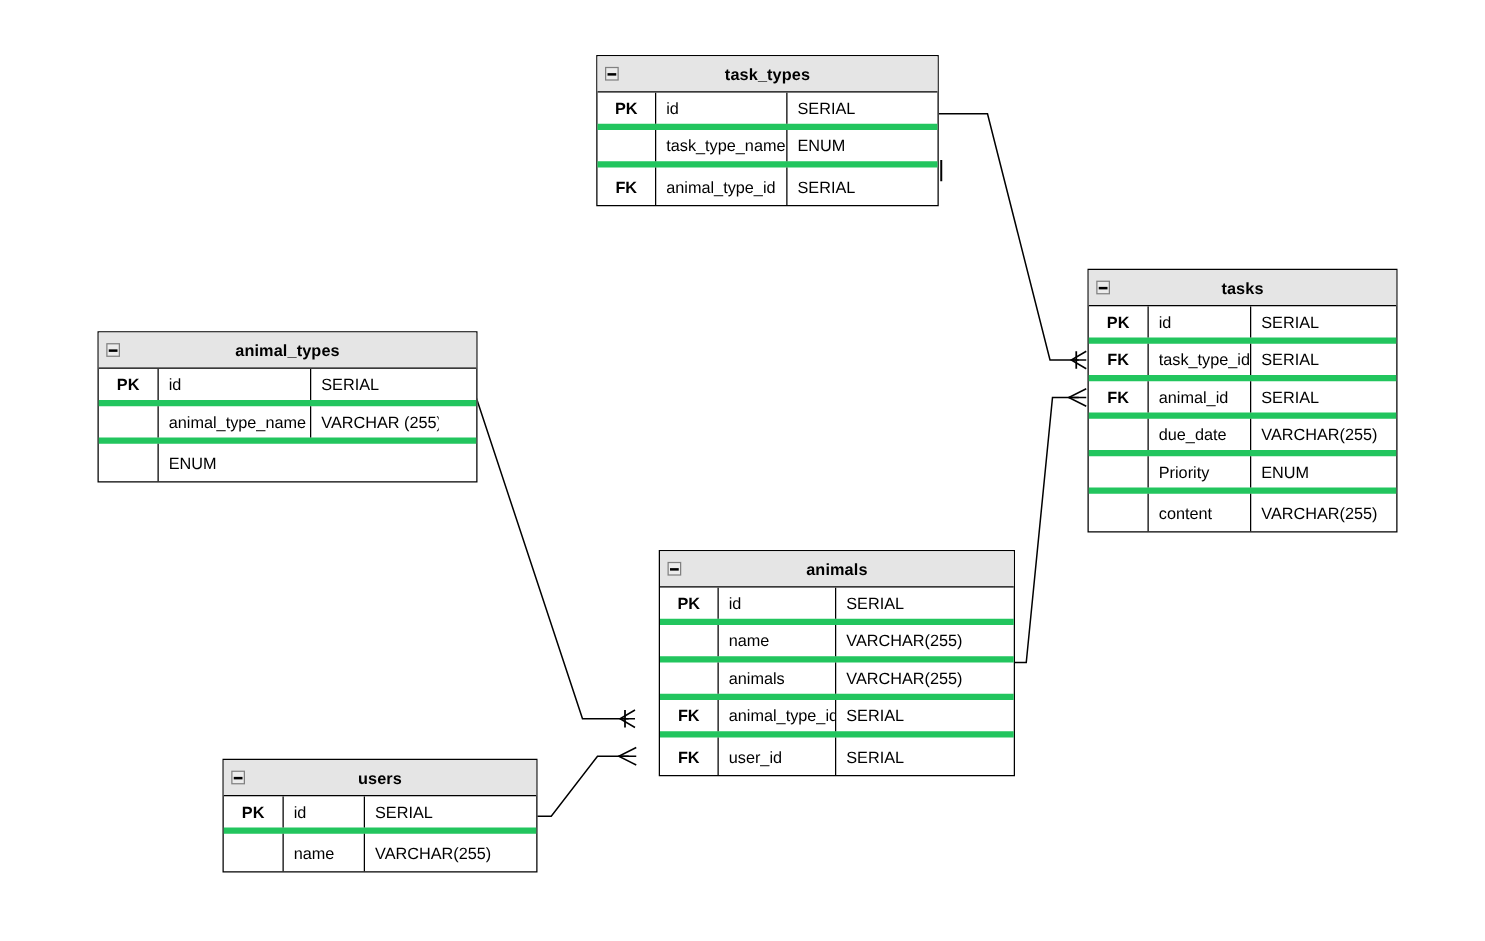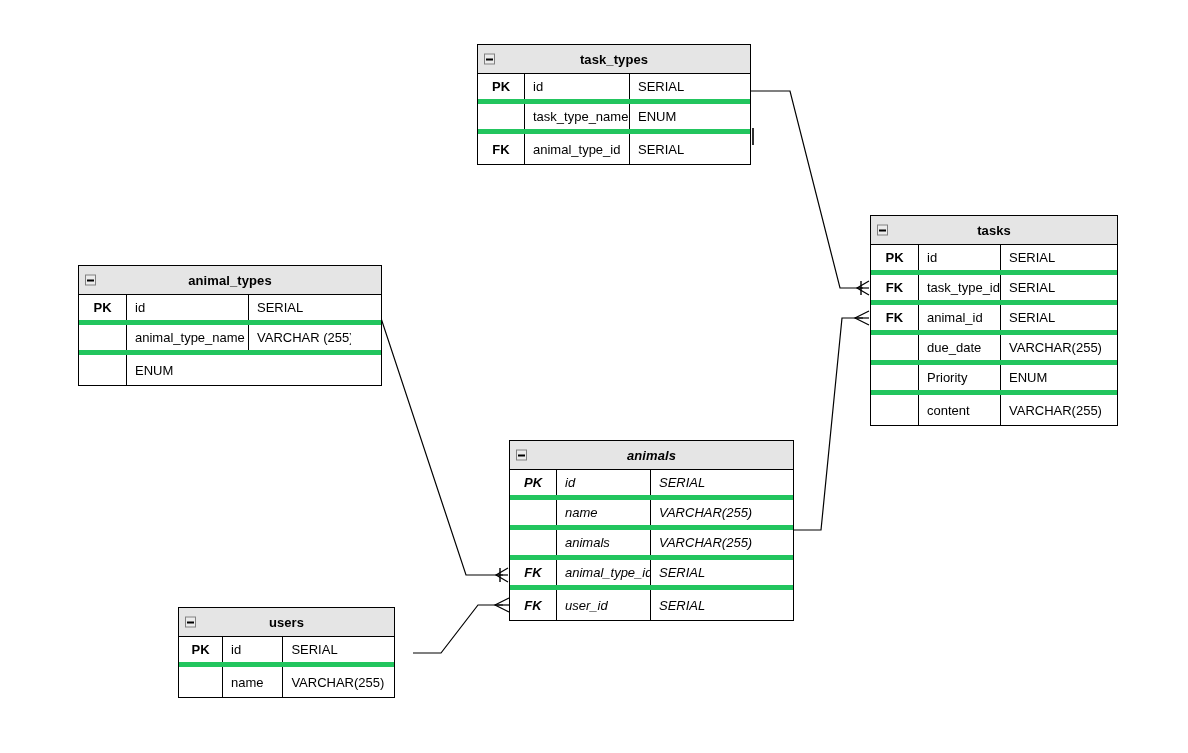--- a/index.html
+++ b/index.html
@@ -116,26 +116,26 @@
   #ent-tasks { left: 870px; top: 215px; width: 248px; }
   #ent-tasks .cell-key  { width: 48px; }
   #ent-tasks .cell-name { width: 82px; }
   #ent-tasks .cell-type { width: 116px; }
 
   #ent-animal_types { left: 78px; top: 265px; width: 304px; }
   #ent-animal_types .cell-key  { width: 48px; }
   #ent-animal_types .cell-name { width: 122px; }
   #ent-animal_types .cell-type { width: 102px; }
 
-  #ent-animals { left: 509px; top: 440px; width: 285px; font-style: italic; }
+  #ent-animals { left: 527px; top: 440px; width: 285px; }
   #ent-animals .cell-key  { width: 47px; }
   #ent-animals .cell-name { width: 94px; }
   #ent-animals .cell-type { width: 142px; }
 
-  #ent-users { left: 178px; top: 607px; width: 217px; }
+  #ent-users { left: 178px; top: 607px; width: 252px; }
   #ent-users .cell-key  { width: 48px; }
   #ent-users .cell-name { width: 65px; }
   #ent-users .cell-type { width: 120px; }
 </style>
 </head>
 <body>
 
 <div id="canvas">
 
   <svg id="edges" viewBox="0 0 1188 753" xmlns="http://www.w3.org/2000/svg">

